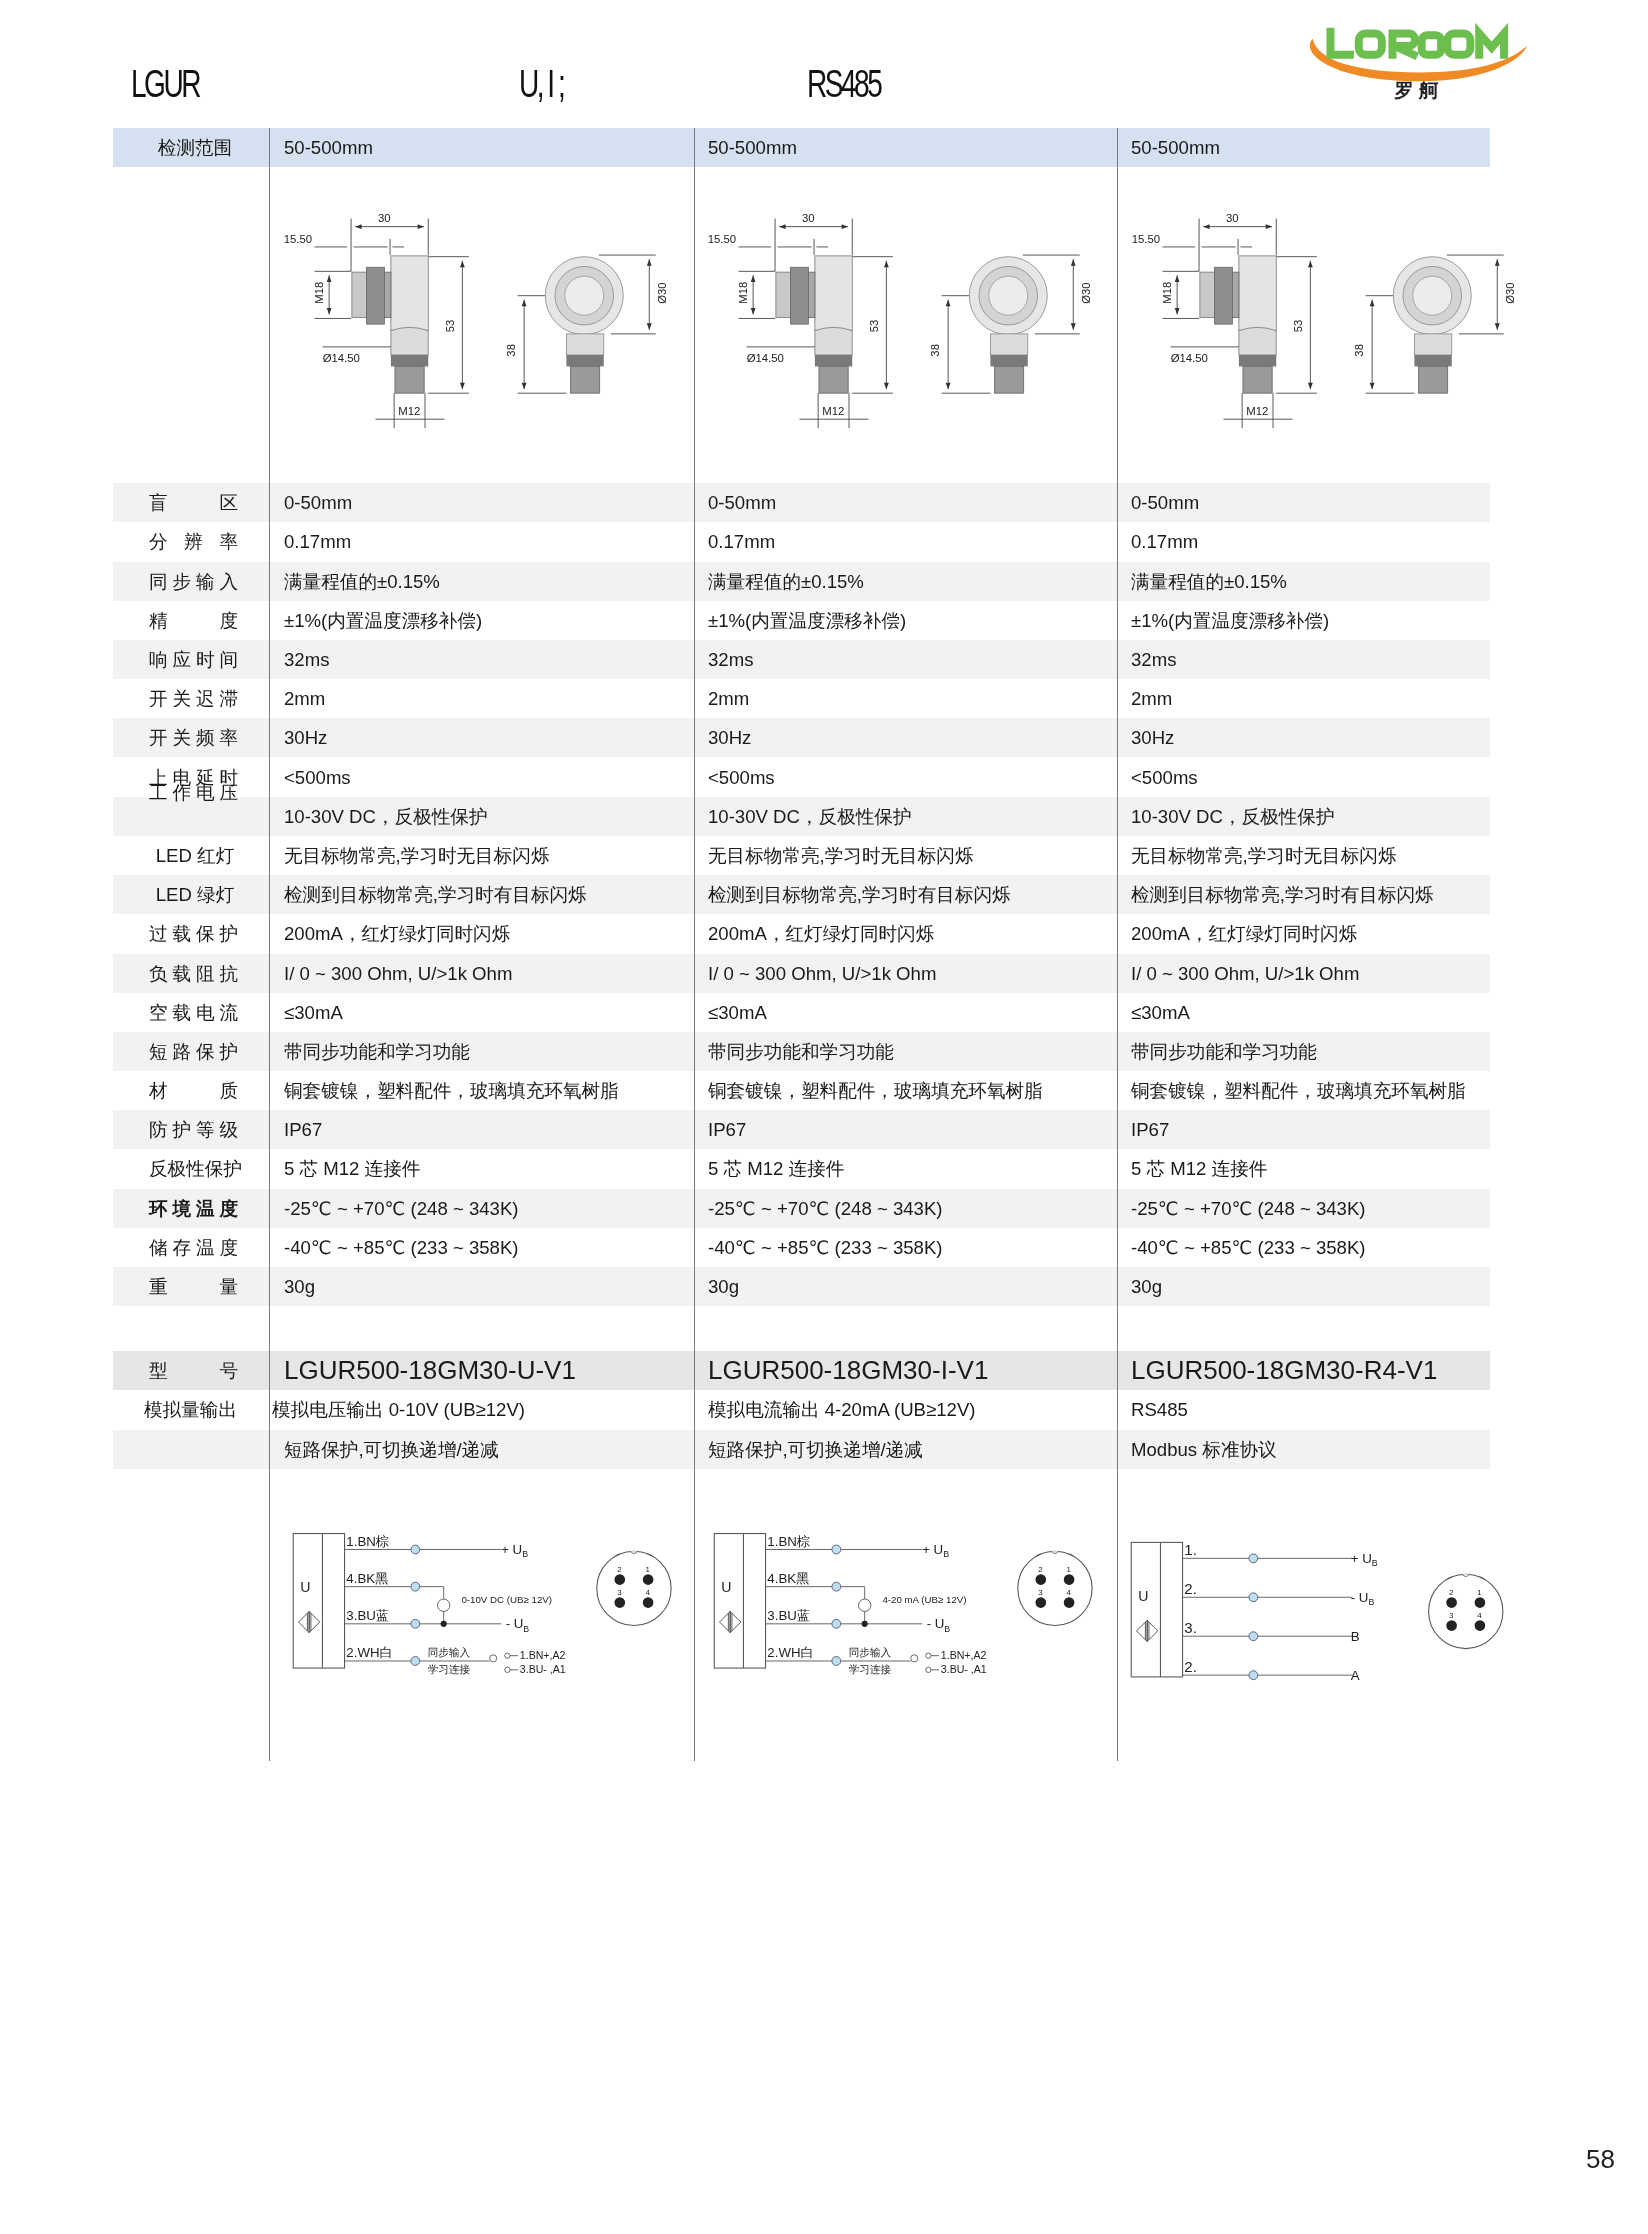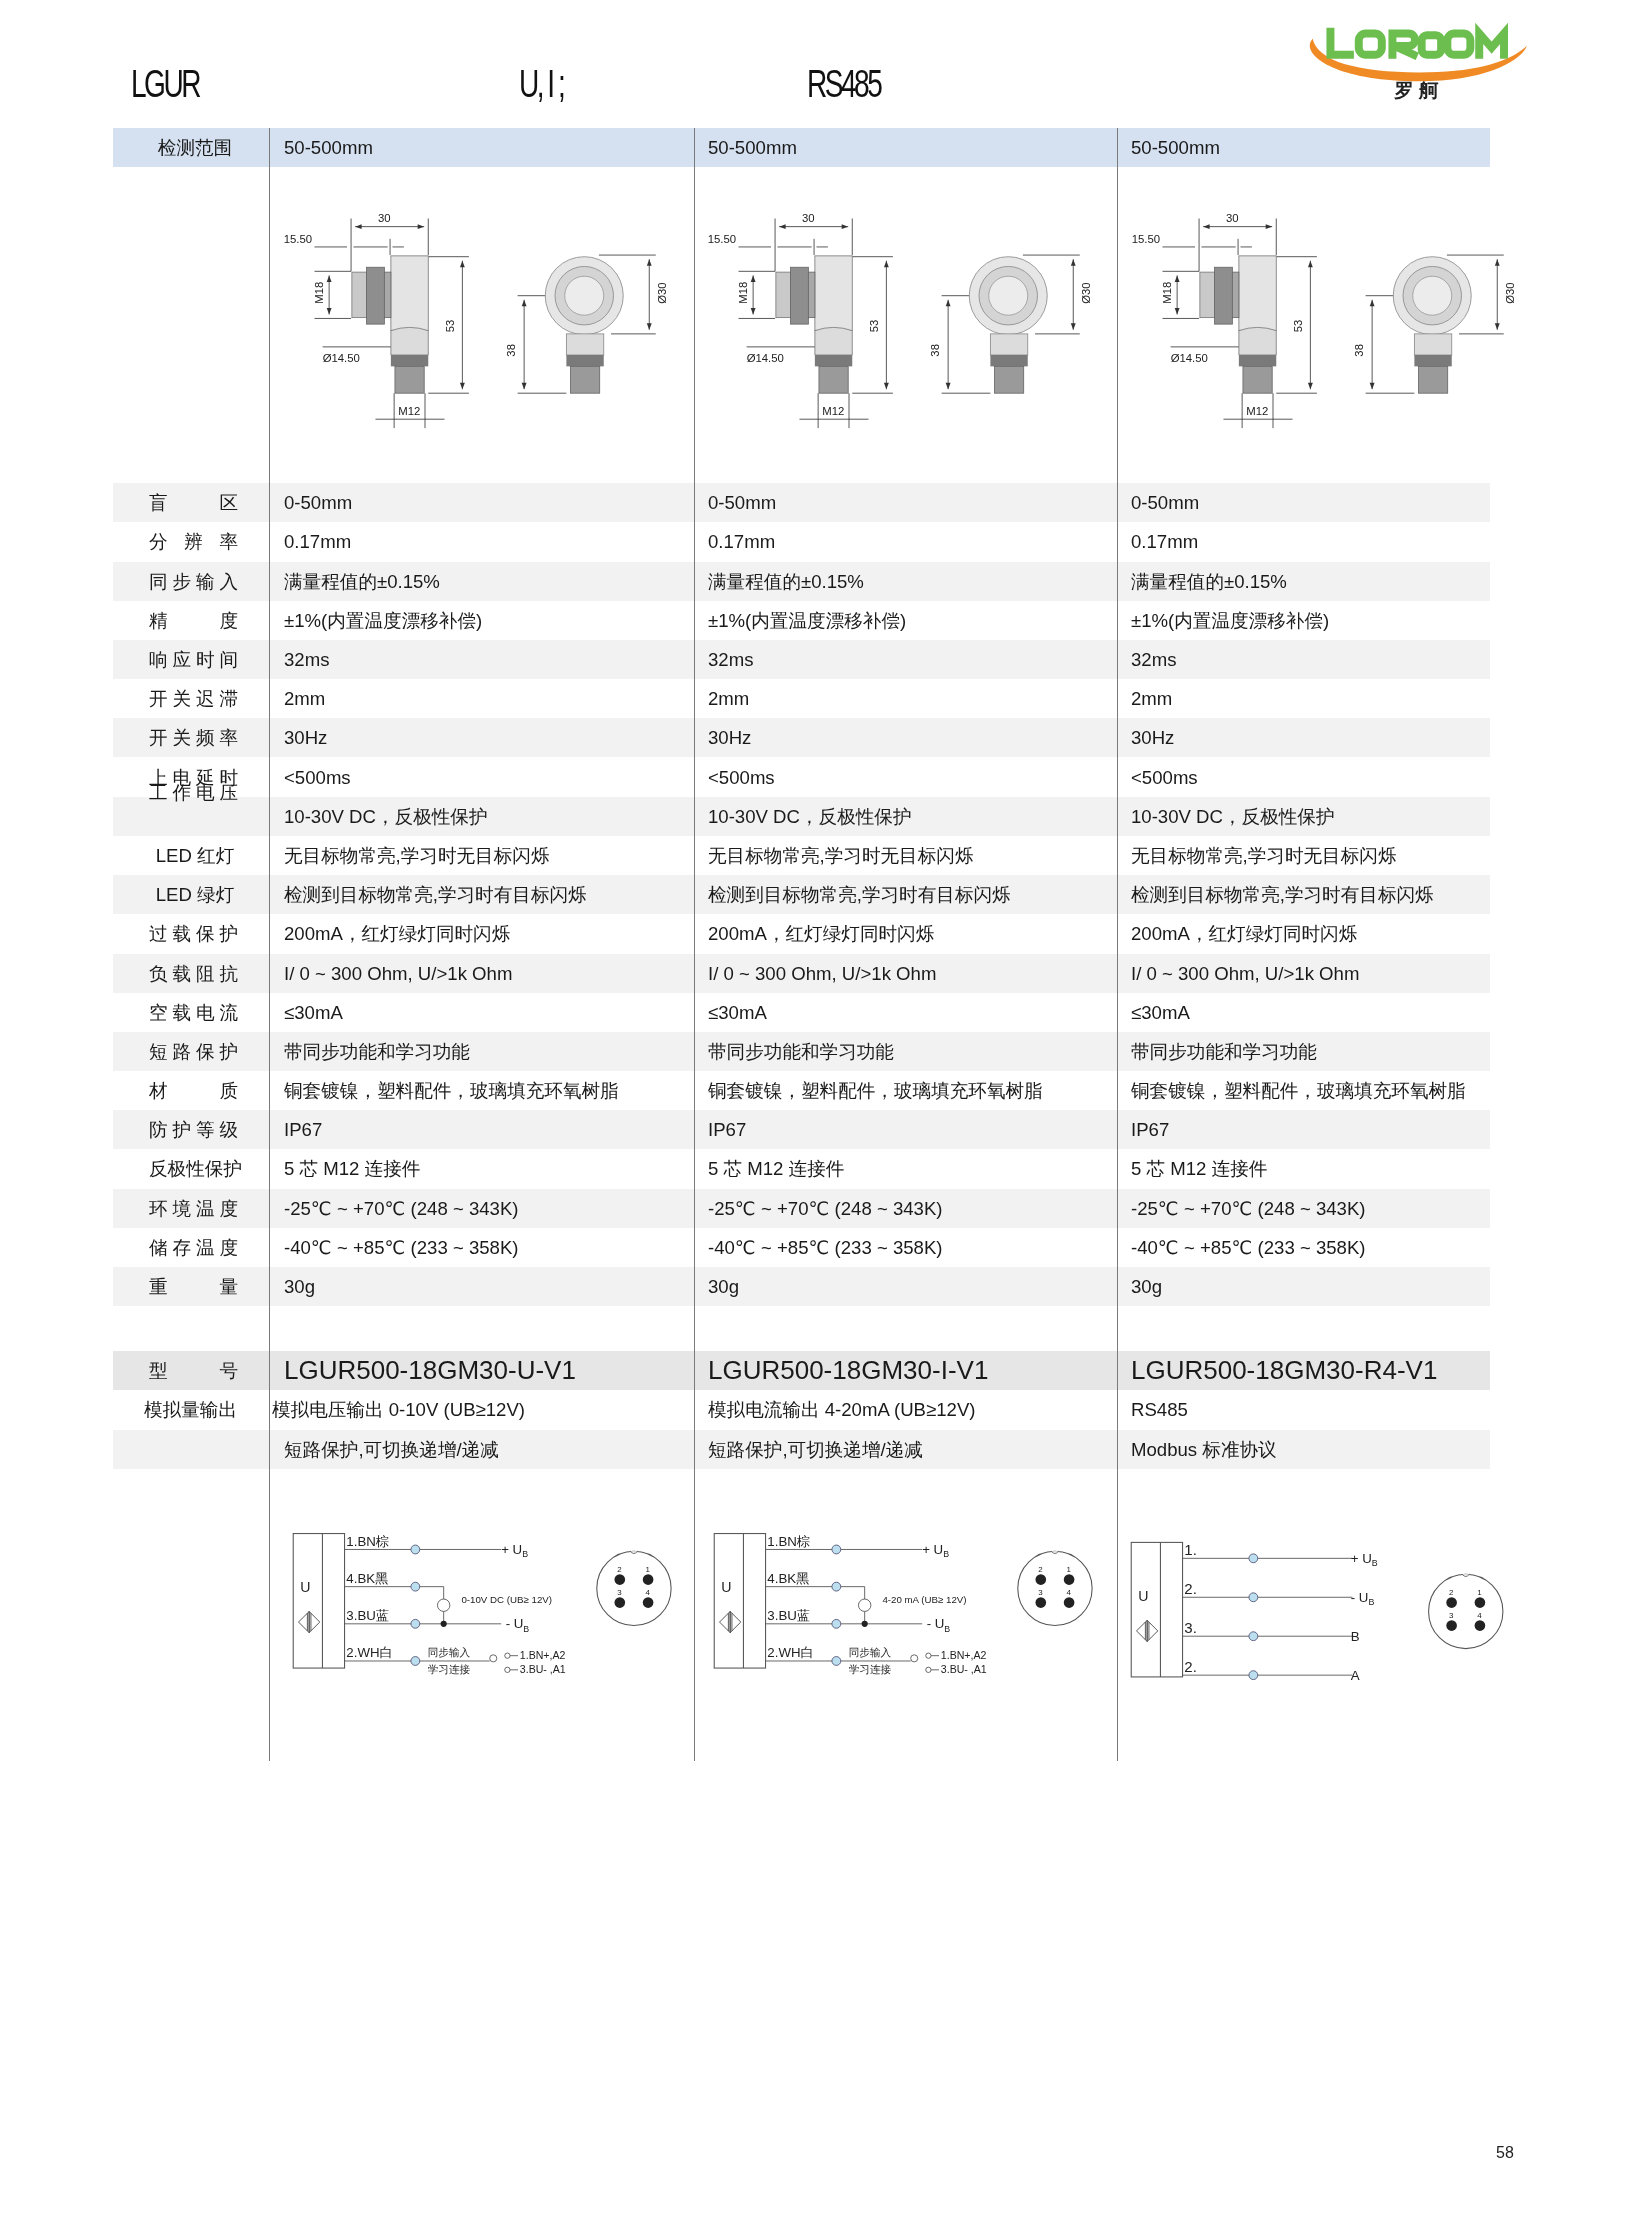--- a/index.html
+++ b/index.html
@@ -13,21 +13,21 @@
   .band.gray{background:#f2f2f2;}
   .band.model{background:#e6e6e6;}
   .vline{position:absolute;width:0.9px;background:#7a7a7a;}
   .label{position:absolute;left:149px;width:89px;font-size:18.6px;height:39px;line-height:39px;
          text-align:justify;text-align-last:justify;white-space:nowrap;}
   .label.center{text-align:center;text-align-last:center;}
   .cell{position:absolute;font-size:18.6px;height:39px;line-height:39px;white-space:nowrap;}
   .cell.big{font-size:26px;}
   .drawing{position:absolute;top:202px;width:390px;height:239px;}
   .wiring{position:absolute;top:1507px;width:399px;height:177px;}
-  .pagenum{position:absolute;left:1496px;top:2144px;font-size:16px;color:#222;}
+  .pagenum{position:absolute;left:1586px;top:2144px;font-size:26px;color:#222;}
   svg text{font-family:"Liberation Sans","DejaVu Sans",sans-serif;}
 </style>
 </head>
 <body>
 
 <div class="title" style="left:131px">LGUR</div>
 <div class="title" style="left:519px">U, I ;</div>
 <div class="title" style="left:807px">RS485</div>
 
 <svg class="logo" viewBox="0 0 280 100">
@@ -336,21 +336,21 @@
     <div class="cell" style="top: 1071px; left: 708px;">铜套镀镍，塑料配件，玻璃填充环氧树脂</div>
     <div class="cell" style="top: 1071px; left: 1131px;">铜套镀镍，塑料配件，玻璃填充环氧树脂</div>
     <div class="label" style="top: 1110px;">防护等级</div>
     <div class="cell" style="top: 1110px; left: 284px;">IP67</div>
     <div class="cell" style="top: 1110px; left: 708px;">IP67</div>
     <div class="cell" style="top: 1110px; left: 1131px;">IP67</div>
     <div class="label" style="top: 1149px;">反极性保护</div>
     <div class="cell" style="top: 1149px; left: 284px;">5 芯 M12 连接件</div>
     <div class="cell" style="top: 1149px; left: 708px;">5 芯 M12 连接件</div>
     <div class="cell" style="top: 1149px; left: 1131px;">5 芯 M12 连接件</div>
-    <div class="label" style="top: 1189px;">环境温度</div>
+    <div class="label" style="top: 1189px; font-weight: bold;">环境温度</div>
     <div class="cell" style="top: 1189px; left: 284px;">-25℃ ~ +70℃  (248 ~ 343K)</div>
     <div class="cell" style="top: 1189px; left: 708px;">-25℃ ~ +70℃  (248 ~ 343K)</div>
     <div class="cell" style="top: 1189px; left: 1131px;">-25℃ ~ +70℃  (248 ~ 343K)</div>
     <div class="label" style="top: 1228px;">储存温度</div>
     <div class="cell" style="top: 1228px; left: 284px;">-40℃ ~ +85℃  (233 ~ 358K)</div>
     <div class="cell" style="top: 1228px; left: 708px;">-40℃ ~ +85℃  (233 ~ 358K)</div>
     <div class="cell" style="top: 1228px; left: 1131px;">-40℃ ~ +85℃  (233 ~ 358K)</div>
     <div class="label" style="top: 1267px;">重　　量</div>
     <div class="cell" style="top: 1267px; left: 284px;">30g</div>
     <div class="cell" style="top: 1267px; left: 708px;">30g</div>

